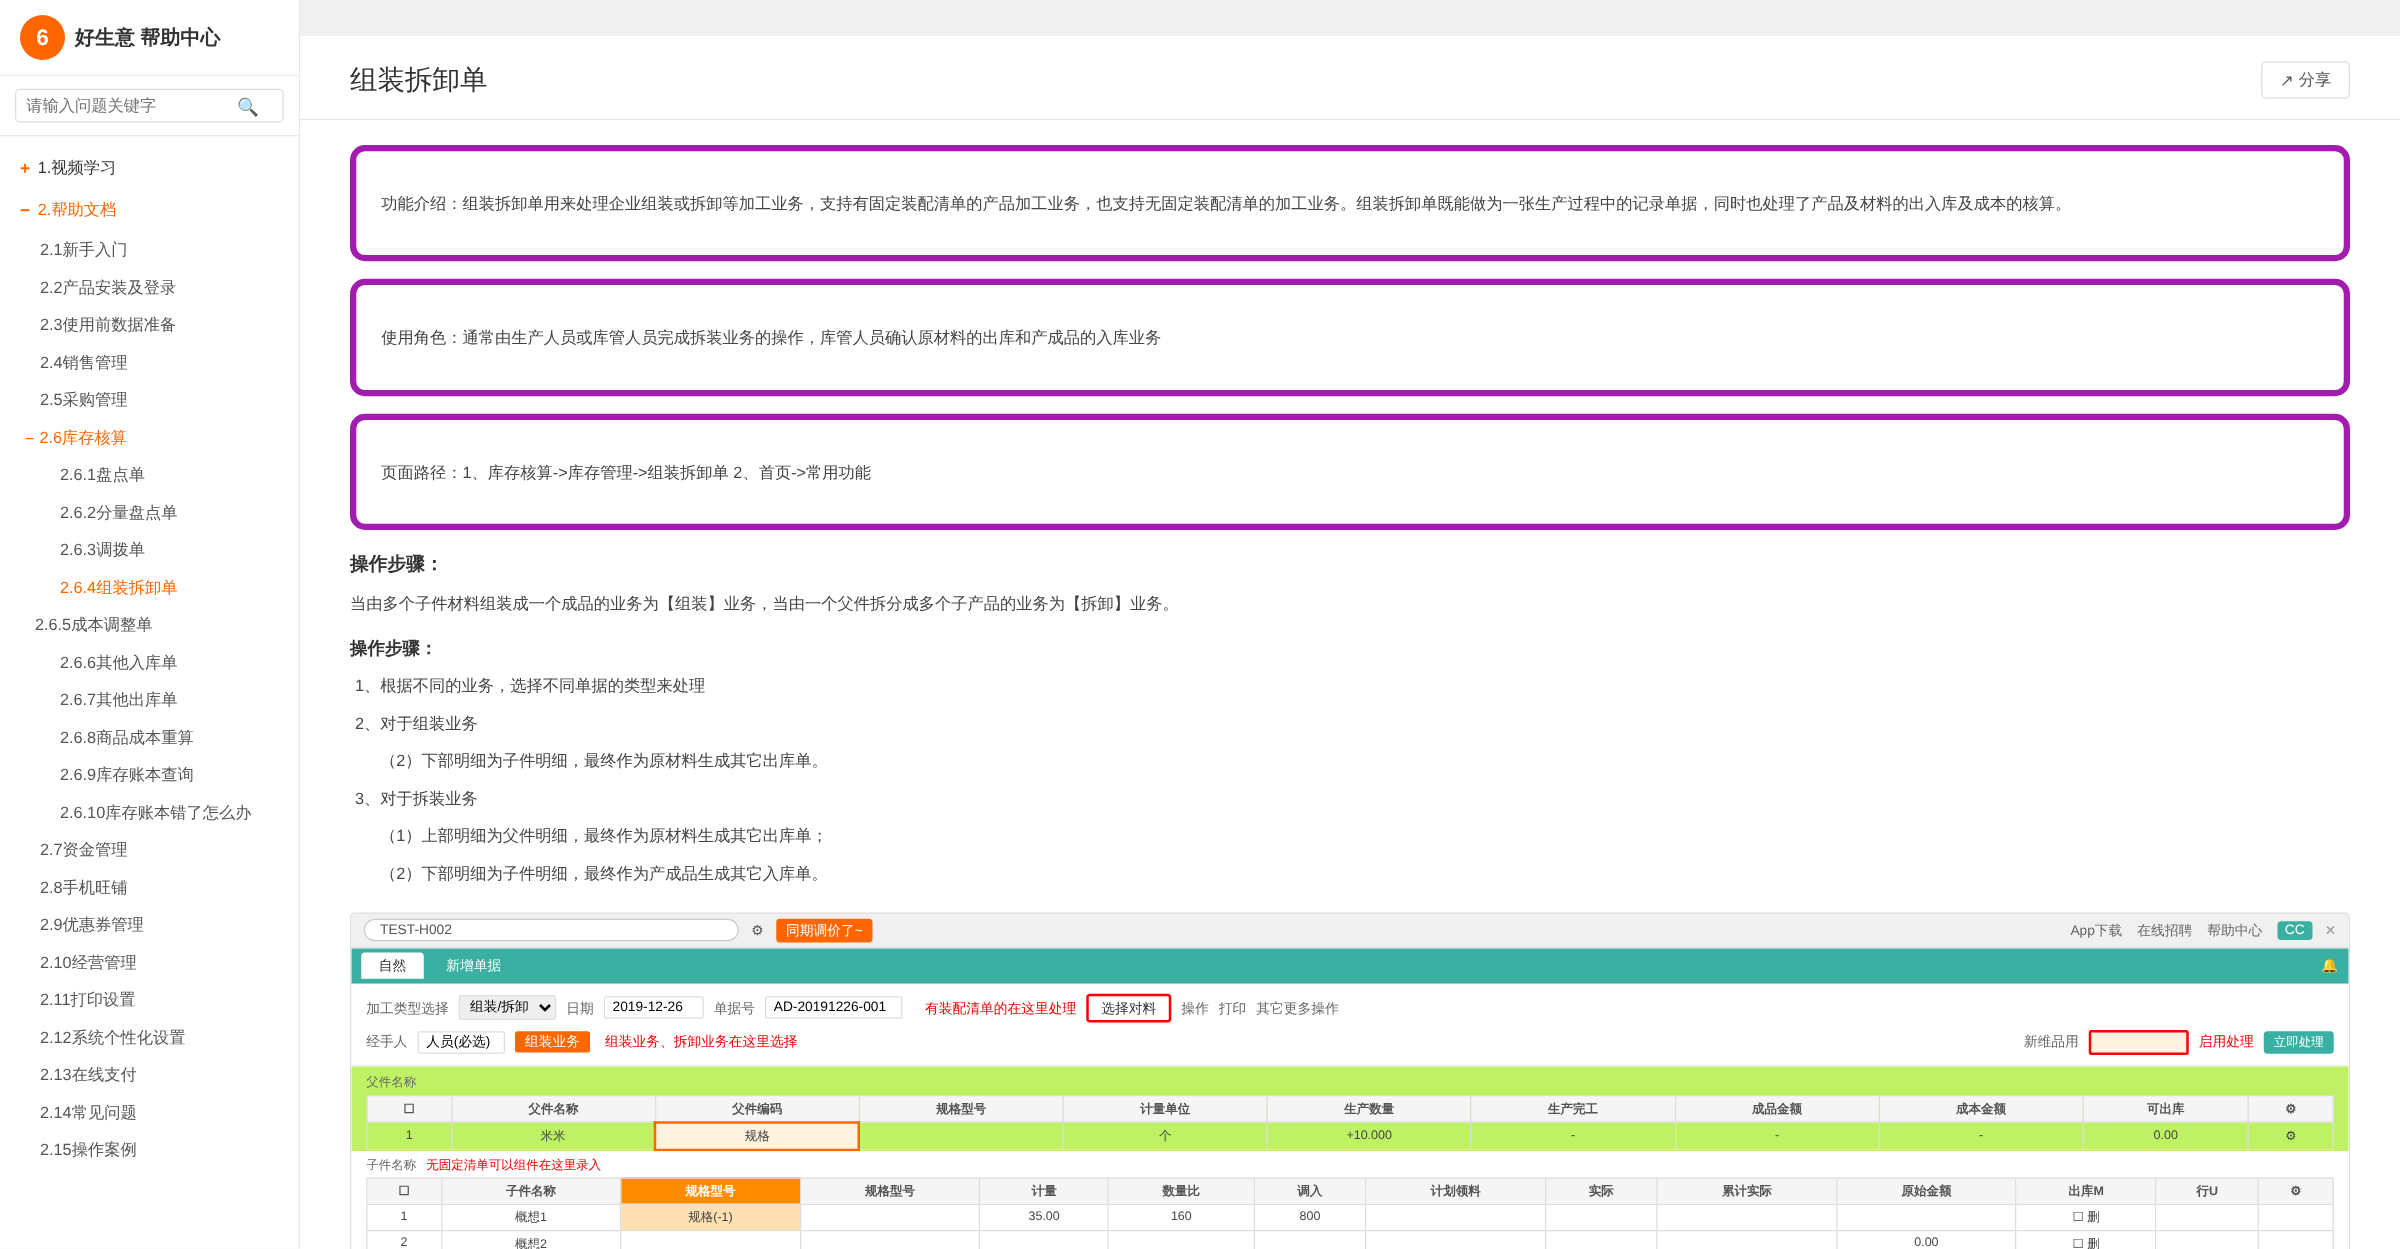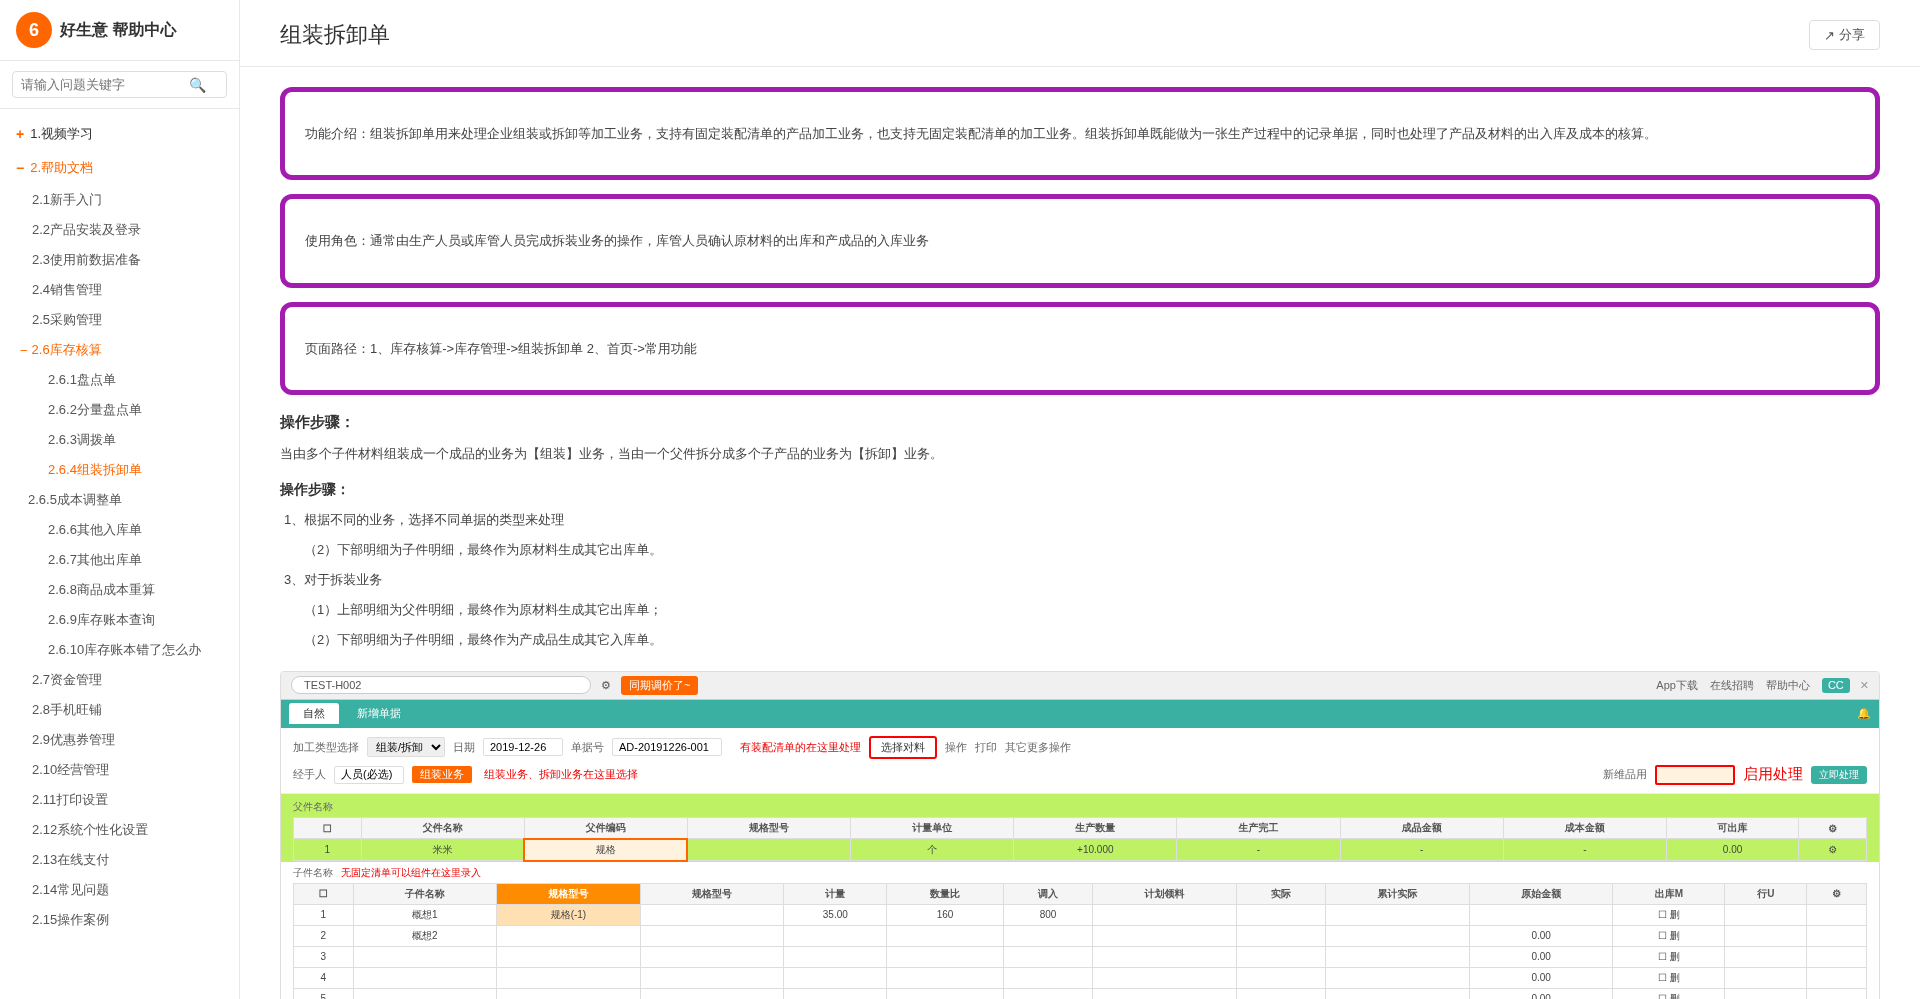--- a/index.html
+++ b/index.html
@@ -91,20 +91,21 @@
       padding: 0;
       min-height: 100%;
     }
     .page-header {
       padding: 20px 40px 16px;
       display: flex;
       align-items: center;
       justify-content: space-between;
       border-bottom: 1px solid #e8e8e8;
       background: #fff;
+      margin-top: 29px;
     }
     .page-title { font-size: 22px; font-weight: 500; color: #333; }
     .share-btn {
       border: 1px solid #ddd;
       border-radius: 4px;
       padding: 5px 14px;
       background: #fff;
       color: #555;
       font-size: 13px;
       cursor: pointer;
@@ -264,20 +265,21 @@
       <div class="info-block">
         <p>页面路径：1、库存核算-&gt;库存管理-&gt;组装拆卸单 2、首页-&gt;常用功能</p>
       </div>
 
       <div class="section-title">操作步骤：</div>
       <div class="doc-text">当由多个子件材料组装成一个成品的业务为【组装】业务，当由一个父件拆分成多个子产品的业务为【拆卸】业务。</div>
       <div class="scene-title">操作步骤：</div>
 
       <div class="steps-list">
         <li>1、根据不同的业务，选择不同单据的类型来处理</li>
+        <li>2、对于组装业务</li>
         <div class="sub-steps">
           <li>（2）下部明细为子件明细，最终作为原材料生成其它出库单。</li>
         </div>
         <li>3、对于拆装业务</li>
         <div class="sub-steps">
           <li>（1）上部明细为父件明细，最终作为原材料生成其它出库单；</li>
           <li>（2）下部明细为子件明细，最终作为产成品生成其它入库单。</li>
         </div>
       </div>
 
@@ -322,21 +324,21 @@
               <span style="color:#666; font-size:11px;">打印</span>
               <span style="color:#666; font-size:11px;">其它更多操作</span>
             </div>
             <div style="display:flex; align-items:center; gap:8px; font-size:11px; flex-wrap:wrap;">
               <span style="color:#666;">经手人</span>
               <input type="text" value="人员(必选)" style="border: 1px solid rgb(221, 221, 221); border-radius: 2px; font-size: 11px; padding: 2px 6px; width: 70px;">
               <span style="background:#ff6600; color:#fff; border-radius:2px; padding:1px 8px; font-size:11px;">组装业务</span>
               <span style="color:#e00; font-size:11px; margin-left:4px;">组装业务、拆卸业务在这里选择</span>
               <span style="margin-left:auto; color:#666; font-size:11px;">新维品用</span>
               <input type="text" value="" style="border: 2px solid red; border-radius: 2px; font-size: 11px; padding: 2px 6px; width: 80px; background: rgb(255, 243, 224);">
-              <span style="color:#e00; font-size:15px;">启用处理</span>
+              <span style="color:#e00; font-size:11px;">启用处理</span>
               <button class="ss-green-btn">立即处理</button>
             </div>
           </div>
 
           <div style="padding:6px 12px 0; background:#bef264;">
             <div style="font-size:10px; color:#666; margin-bottom:3px;">父件名称</div>
             <table class="ss-table">
               <thead>
                 <tr>
                   <th>☐</th>

